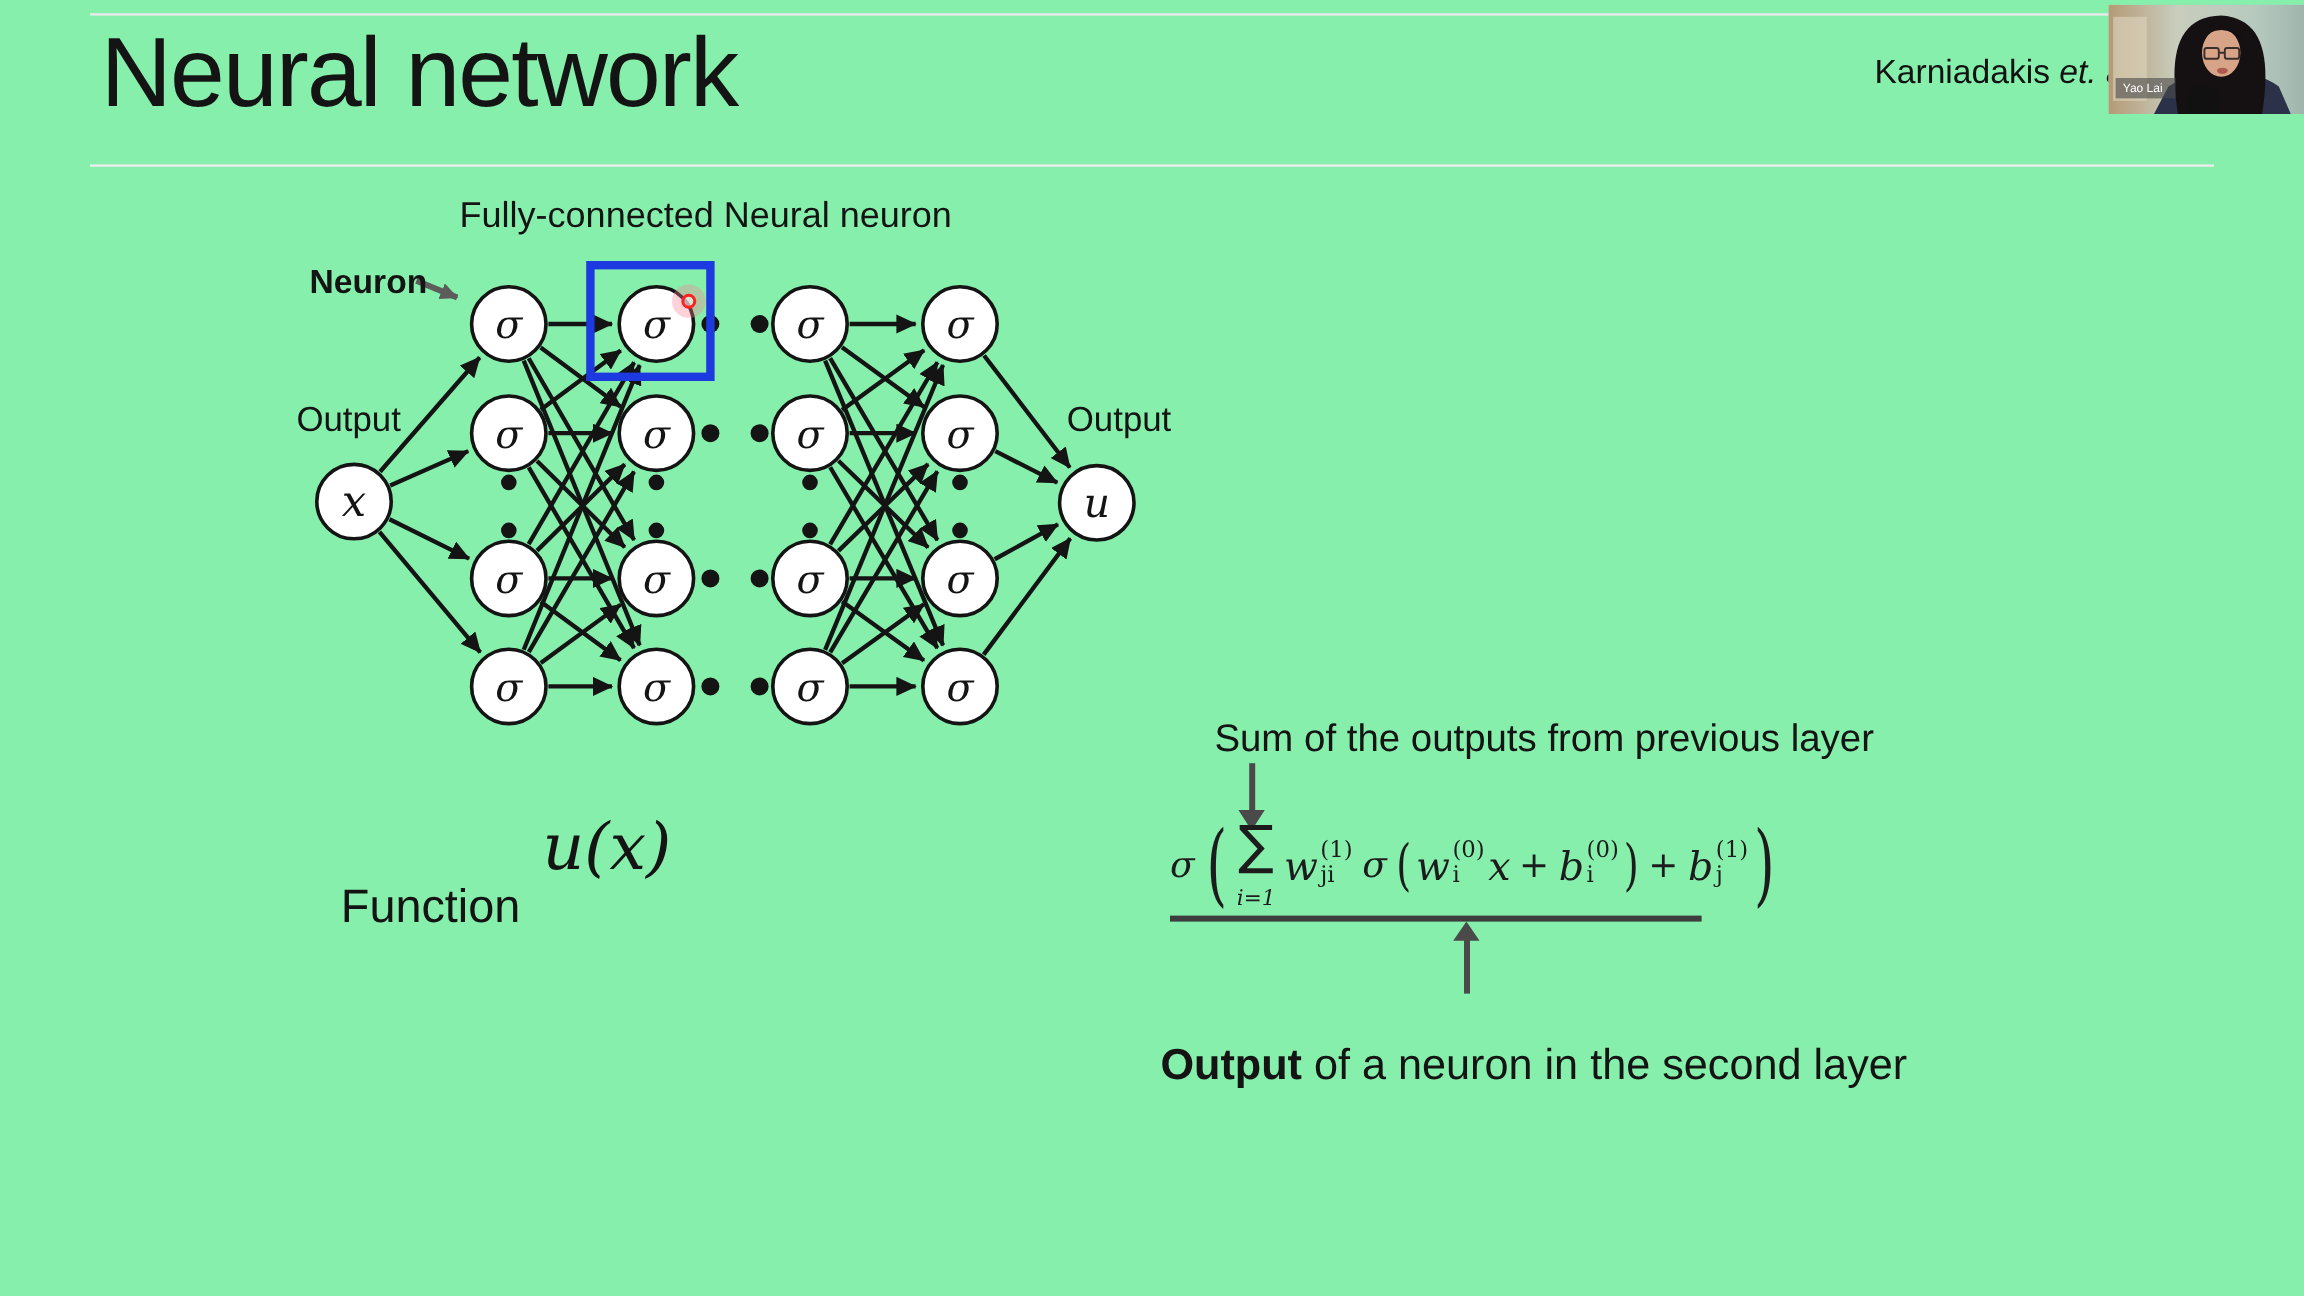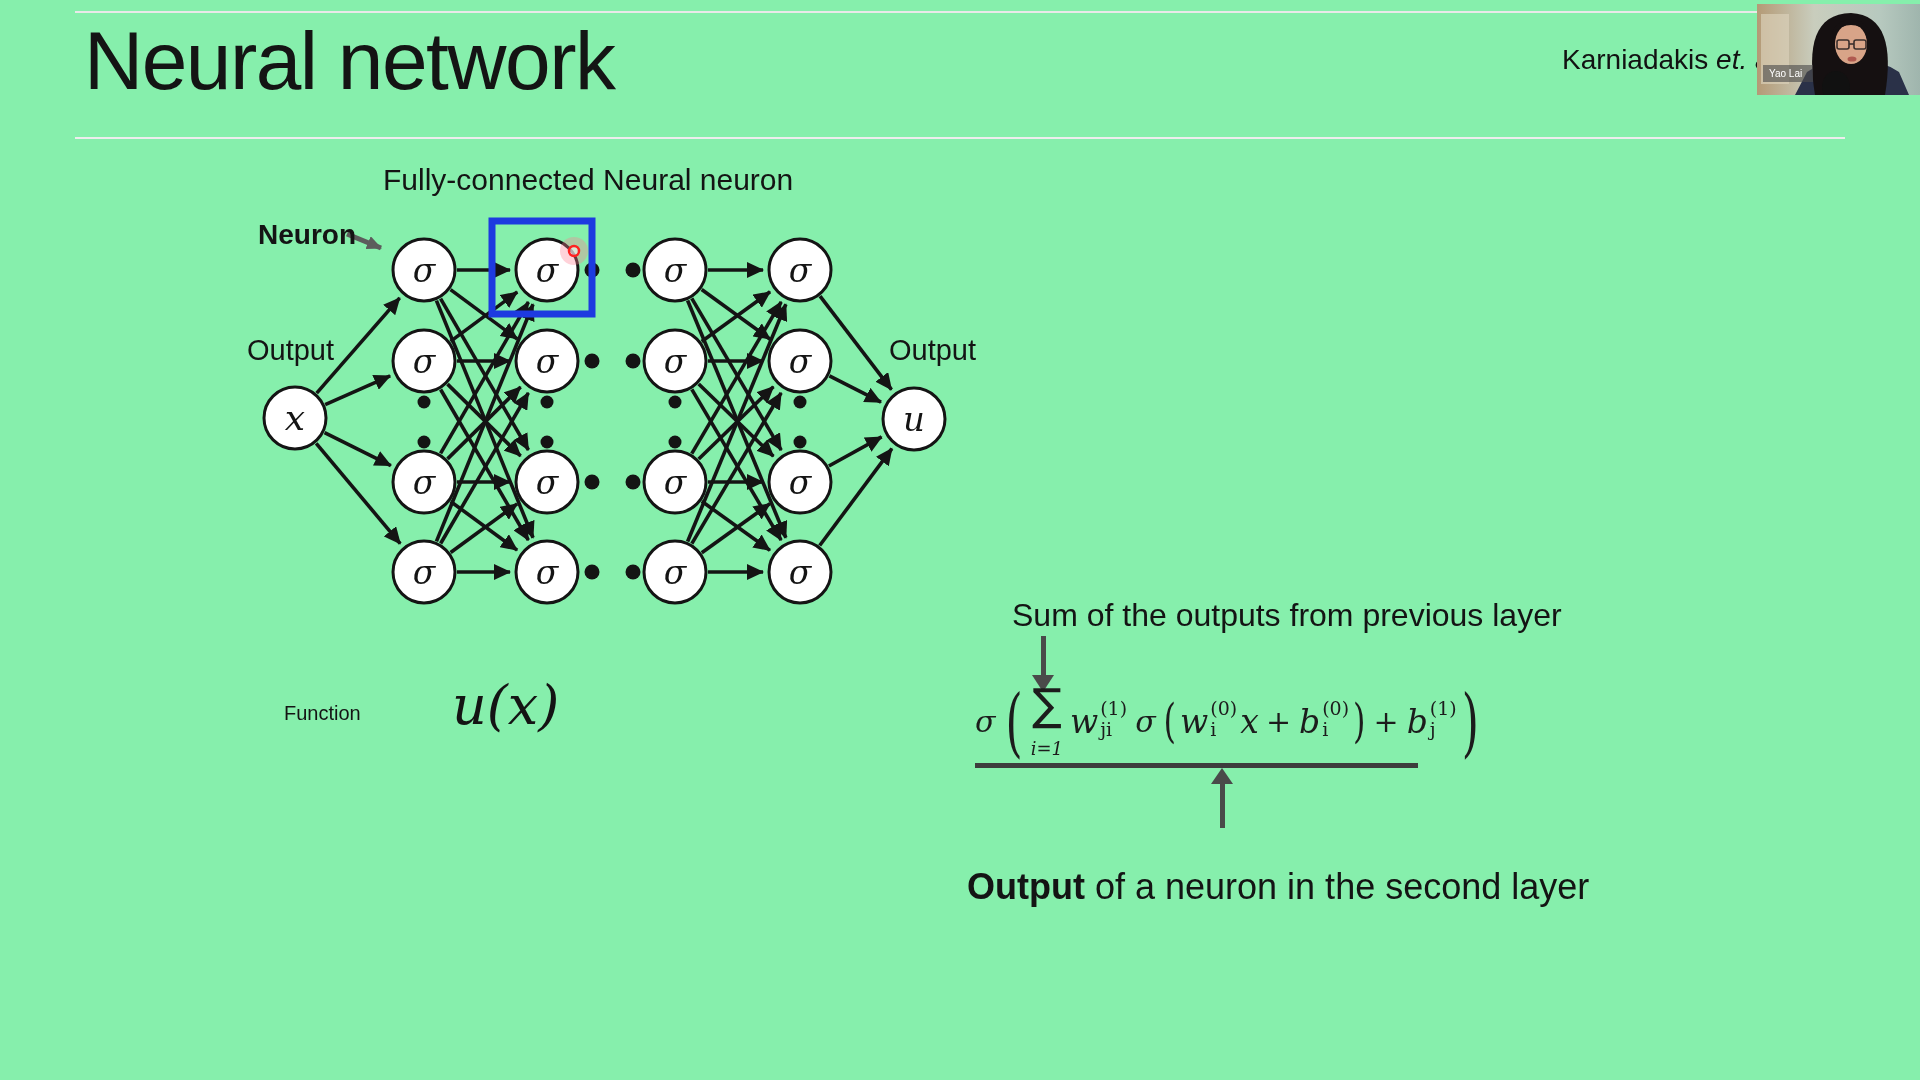--- a/index.html
+++ b/index.html
@@ -20,21 +20,21 @@
   .webcam{position:absolute;left:1757px;top:4px;width:163px;height:91px;overflow:hidden;background:#b9c4bb;}
   .nametag-text{font-family:"Liberation Sans",sans-serif;font-size:10px;fill:#ffffff;}
 
   .net-svg{position:absolute;left:0;top:0;width:1920px;height:1080px;}
 
   .lbl{position:absolute;white-space:nowrap;color:#141414;}
   .fc-heading{left:383px;top:163px;font-size:30px;}
   .neuron-label{left:258px;top:219px;font-size:28px;font-weight:bold;}
   .input-label{left:247px;top:334px;font-size:29px;}
   .output-label{left:889px;top:334px;font-size:29px;}
-  .function-label{left:284px;top:702px;font-size:20px;}
+  .function-label{left:284px;top:734px;font-size:39px;}
   .ux-math{left:452px;top:674px;font-size:54px;font-family:"DejaVu Serif",serif;font-style:italic;}
 
   .sum-note{left:1012px;top:597px;font-size:32px;}
   .output-note{left:967px;top:866px;font-size:36px;}
 
   
   .formula{position:absolute;left:975px;top:674px;height:94px;display:flex;align-items:center;
            font-family:"DejaVu Serif",serif;color:#1c1c1c;white-space:nowrap;}
   .f-sig{font-size:30px;font-style:italic;margin-right:7px;}
   .f-sig2{font-size:30px;font-style:italic;margin:0 6px;}

